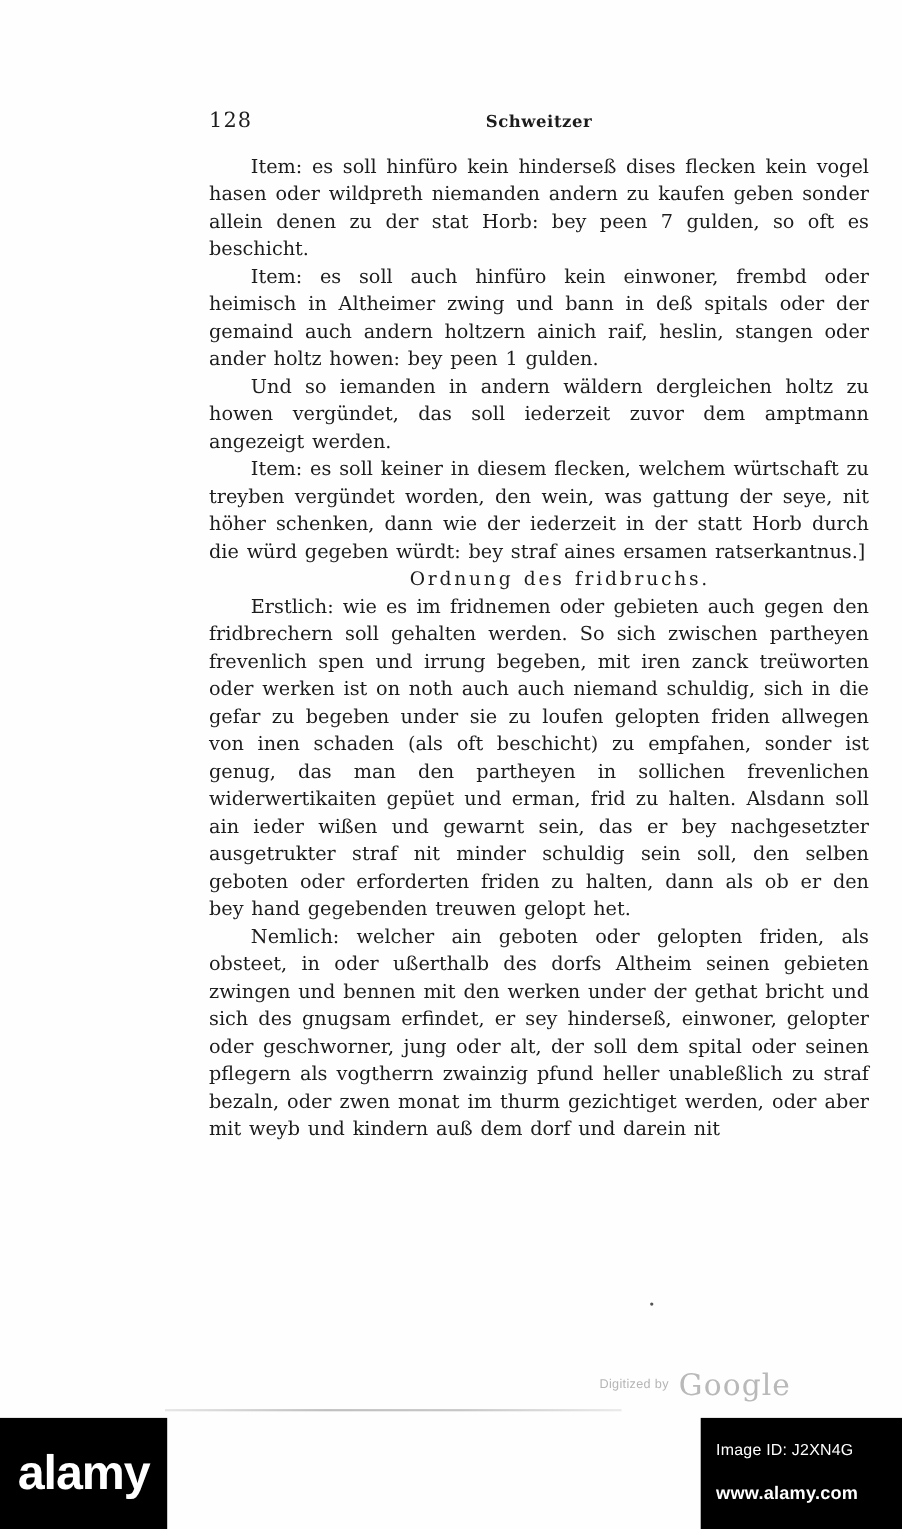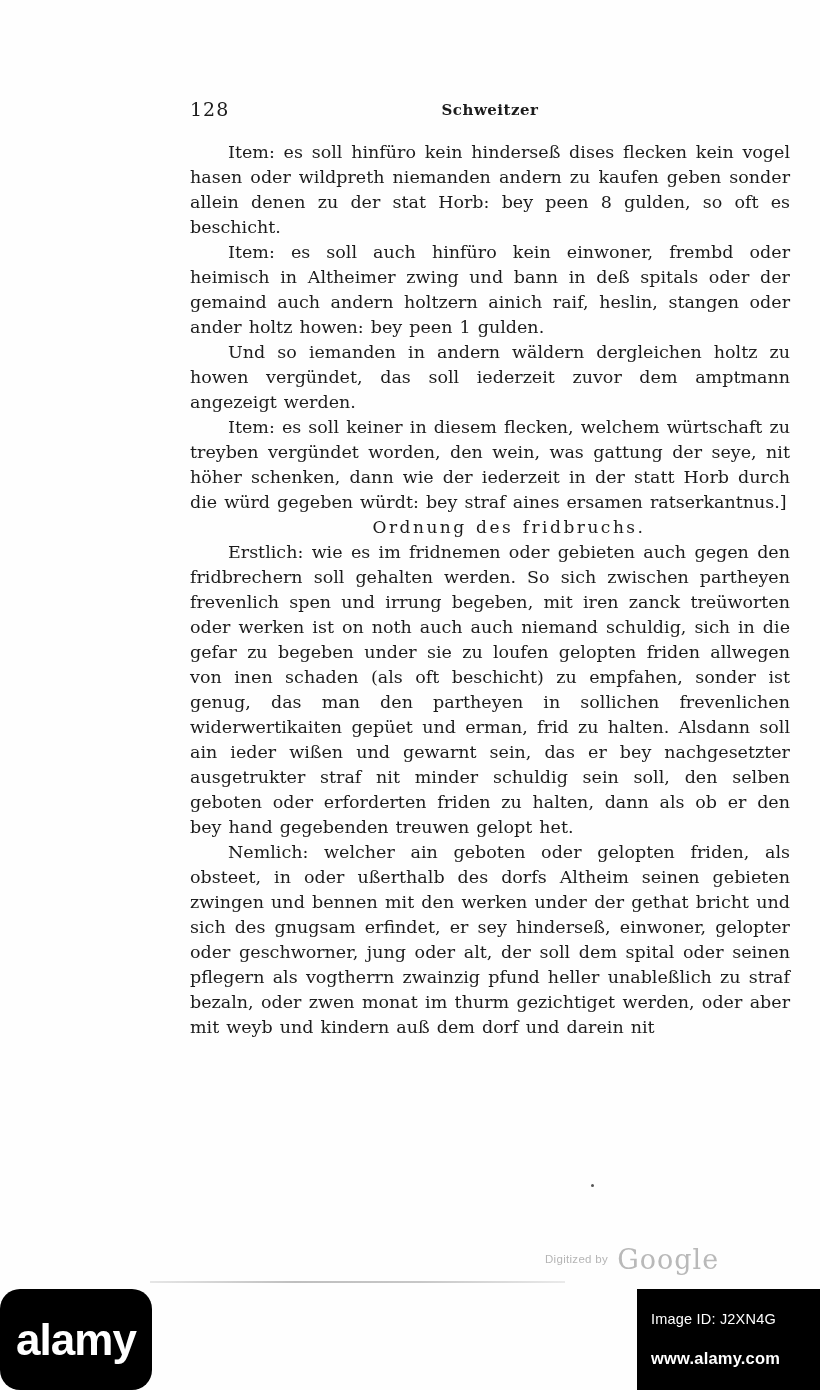--- a/index.html
+++ b/index.html
@@ -108,21 +108,20 @@
   .footer-left {
     position: absolute;
     left: 0;
     bottom: 0;
     width: 152px;
     height: 101px;
     background: #000000;
     display: flex;
     align-items: center;
     justify-content: center;
-    border-radius: 20px;
   }
   .alamy-logo {
     color: #ffffff;
     font-family: "Liberation Sans", sans-serif;
     font-size: 44px;
     font-weight: bold;
     letter-spacing: -1px;
   }
   .footer-right {
     position: absolute;
@@ -154,21 +153,21 @@
 <body>
 
 <div class="canvas">
 
   <div class="page-head">
     <span class="page-number">128</span>
     <span class="running-header">Schweitzer</span>
   </div>
 
   <div class="text-column">
-    <p>Item: es soll hinfüro kein hinderseß dises flecken kein vogel hasen oder wildpreth niemanden andern zu kaufen geben sonder allein denen zu der stat Horb: bey peen 8 gulden, so oft es beschicht.</p>
+    <p>Item: es soll hinfüro kein hinderseß dises flecken kein vogel hasen oder wildpreth niemanden andern zu kaufen geben sonder allein denen zu der stat Horb: bey peen 7 gulden, so oft es beschicht.</p>
     <p>Item: es soll auch hinfüro kein einwoner, frembd oder heimisch in Altheimer zwing und bann in deß spitals oder der gemaind auch andern holtzern ainich raif, heslin, stangen oder ander holtz howen: bey peen 1 gulden.</p>
     <p>Und so iemanden in andern wäldern dergleichen holtz zu howen vergündet, das soll iederzeit zuvor dem amptmann angezeigt werden.</p>
     <p>Item: es soll keiner in diesem flecken, welchem würtschaft zu treyben vergündet worden, den wein, was gattung der seye, nit höher schenken, dann wie der iederzeit in der statt Horb durch die würd gegeben würdt: bey straf aines ersamen ratserkantnus.]</p>
     <p class="section-heading">Ordnung des fridbruchs.</p>
     <p>Erstlich: wie es im fridnemen oder gebieten auch gegen den fridbrechern soll gehalten werden. So sich zwischen partheyen frevenlich spen und irrung begeben, mit iren zanck treüworten oder werken ist on noth auch auch niemand schuldig, sich in die gefar zu begeben under sie zu loufen gelopten friden allwegen von inen schaden (als oft beschicht) zu empfahen, sonder ist genug, das man den partheyen in sollichen frevenlichen widerwertikaiten gepüet und erman, frid zu halten. Alsdann soll ain ieder wißen und gewarnt sein, das er bey nachgesetzter ausgetrukter straf nit minder schuldig sein soll, den selben geboten oder erforderten friden zu halten, dann als ob er den bey hand gegebenden treuwen gelopt het.</p>
     <p>Nemlich: welcher ain geboten oder gelopten friden, als obsteet, in oder ußerthalb des dorfs Altheim seinen gebieten zwingen und bennen mit den werken under der gethat bricht und sich des gnugsam erfindet, er sey hinderseß, einwoner, gelopter oder geschworner, jung oder alt, der soll dem spital oder seinen pflegern als vogtherrn zwainzig pfund heller unableßlich zu straf bezaln, oder zwen monat im thurm gezichtiget werden, oder aber mit weyb und kindern auß dem dorf und darein nit</p>
   </div>
 
   <div class="scan-dot"></div>
   <div class="scan-line"></div>

